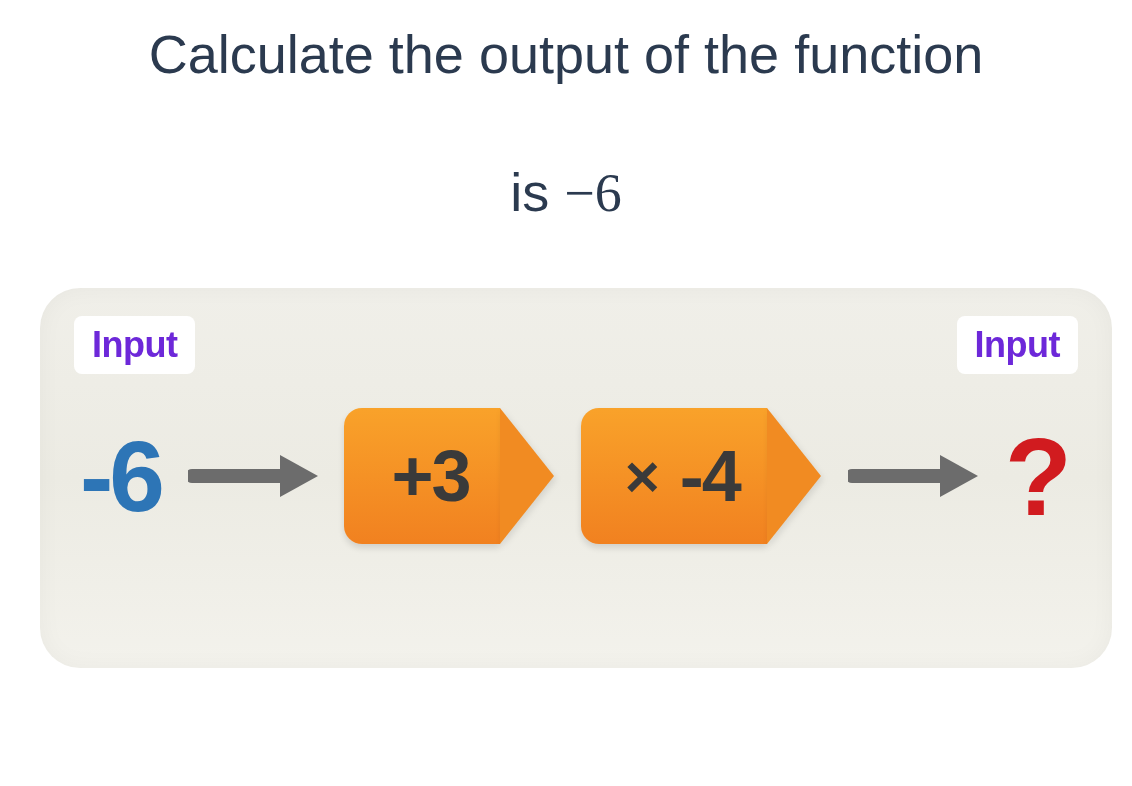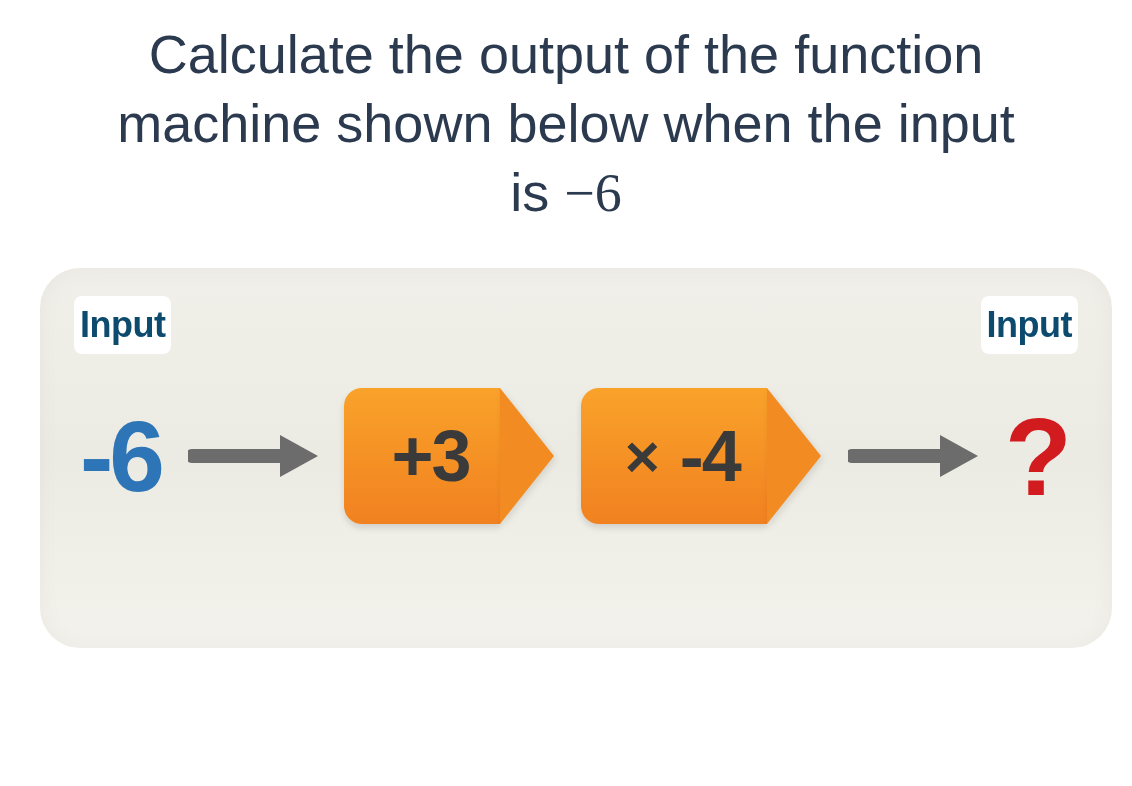--- a/index.html
+++ b/index.html
@@ -8,21 +8,21 @@
     height: 786px;
     background: #ffffff;
     font-family: Arial, Helvetica, sans-serif;
     padding: 20px 30px;
   }
   .question {
     text-align: center;
     font-size: 54px;
     line-height: 1.28;
     color: #2b3a4f;
-    margin-bottom: 40px;
+    margin-bottom: 60px;
     font-weight: 400;
   }
   .question .mathnum {
     font-family: 'Times New Roman', Times, serif;
     font-weight: 400;
   }
   .machine-panel {
     background: linear-gradient(180deg, #f0efe9 0%, #ecebe3 50%, #f3f2ec 100%);
     border-radius: 40px;
     padding: 28px 34px 70px 34px;
@@ -31,24 +31,24 @@
     height: 380px;
     box-shadow: inset 0 0 25px rgba(0,0,0,0.04);
   }
   .labels-row {
     display: flex;
     justify-content: space-between;
     margin-bottom: 34px;
   }
   .tag {
     background: #ffffff;
-    padding: 8px 6px;
+    padding: 8px 18px;
     border-radius: 8px;
     font-size: 36px;
-    color: #0c4a6e;
+    color: #6d28d9;
     font-weight: 600;
     font-family: Arial, Helvetica, sans-serif;
     letter-spacing: -0.5px;
   }
   .flow-row {
     display: flex;
     align-items: center;
     justify-content: space-between;
     padding: 0 6px;
   }
@@ -103,21 +103,21 @@
     font-weight: 800;
     color: #d11b1f;
     font-family: Arial, Helvetica, sans-serif;
   }
 </style>
 </head>
 <body>
 
 <div class="question">
   <span>Calculate the output of the function</span><br>
-  <span>machine shown below when the input</span><br>
+  <br>
   <span>is </span><span class="mathnum">−6</span>
 </div>
 
 <div class="machine-panel">
   <div class="labels-row">
     <div class="tag">Input</div>
     <div class="tag">Input</div>
   </div>
 
   <div class="flow-row">

